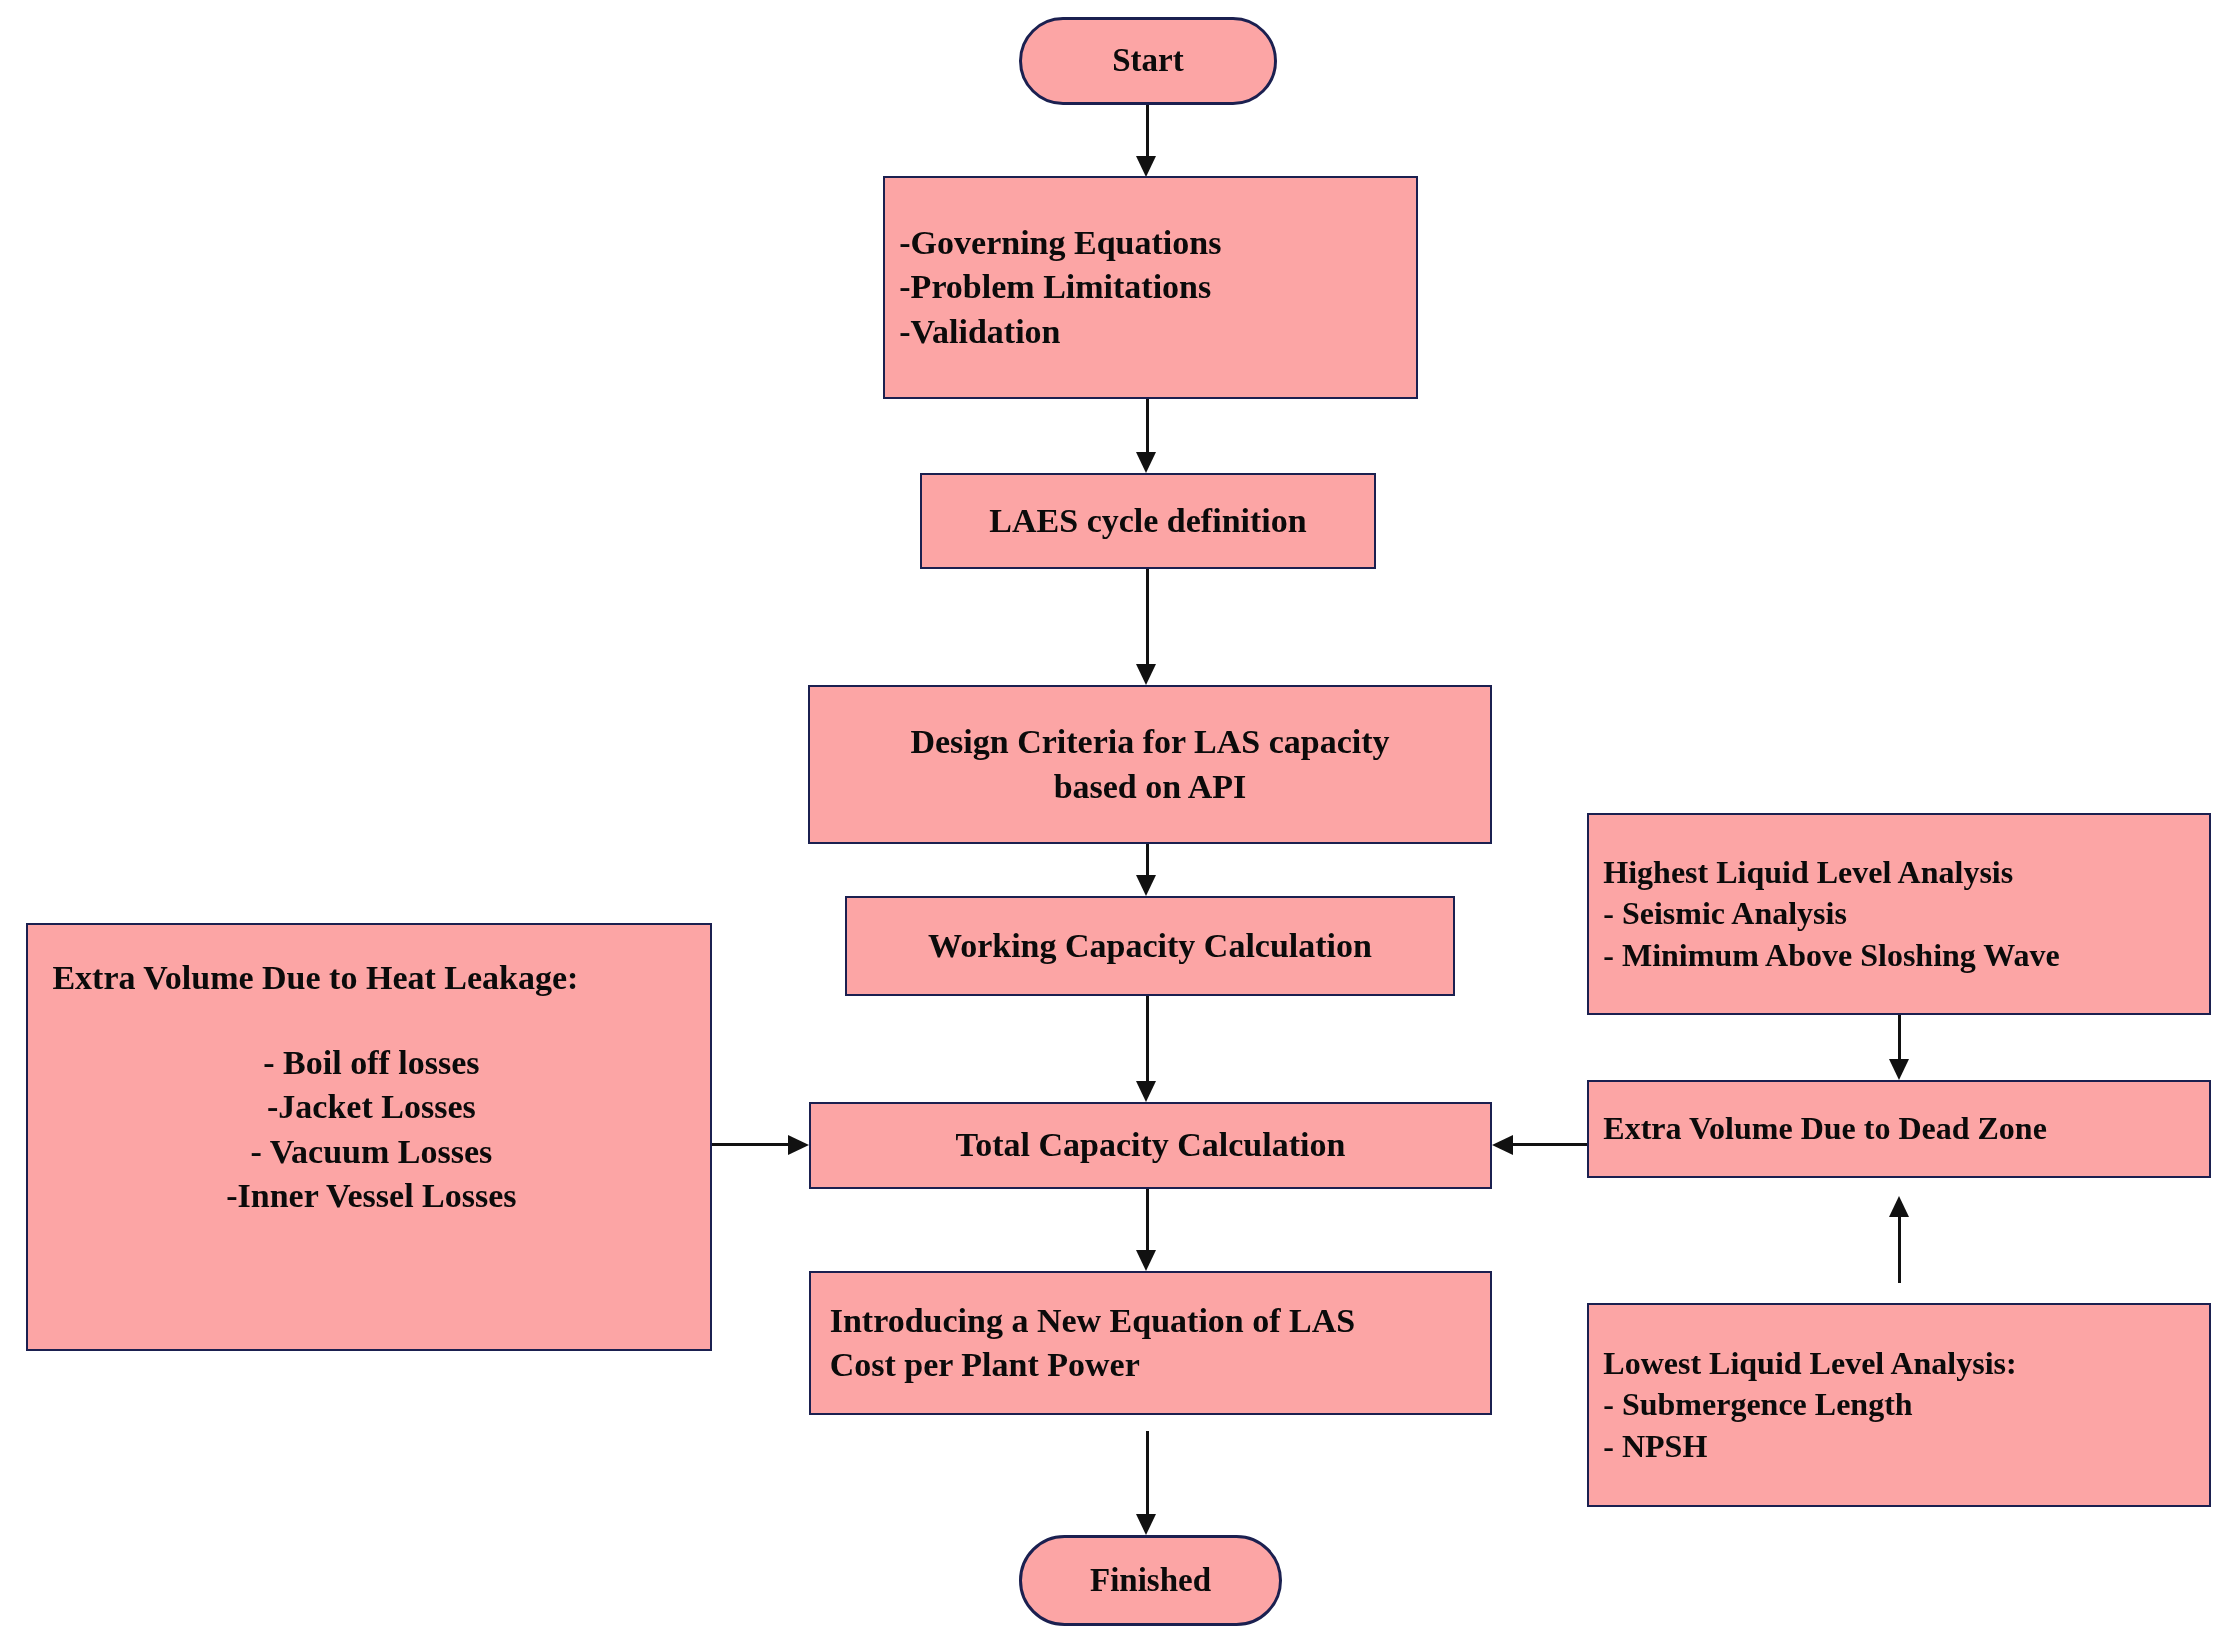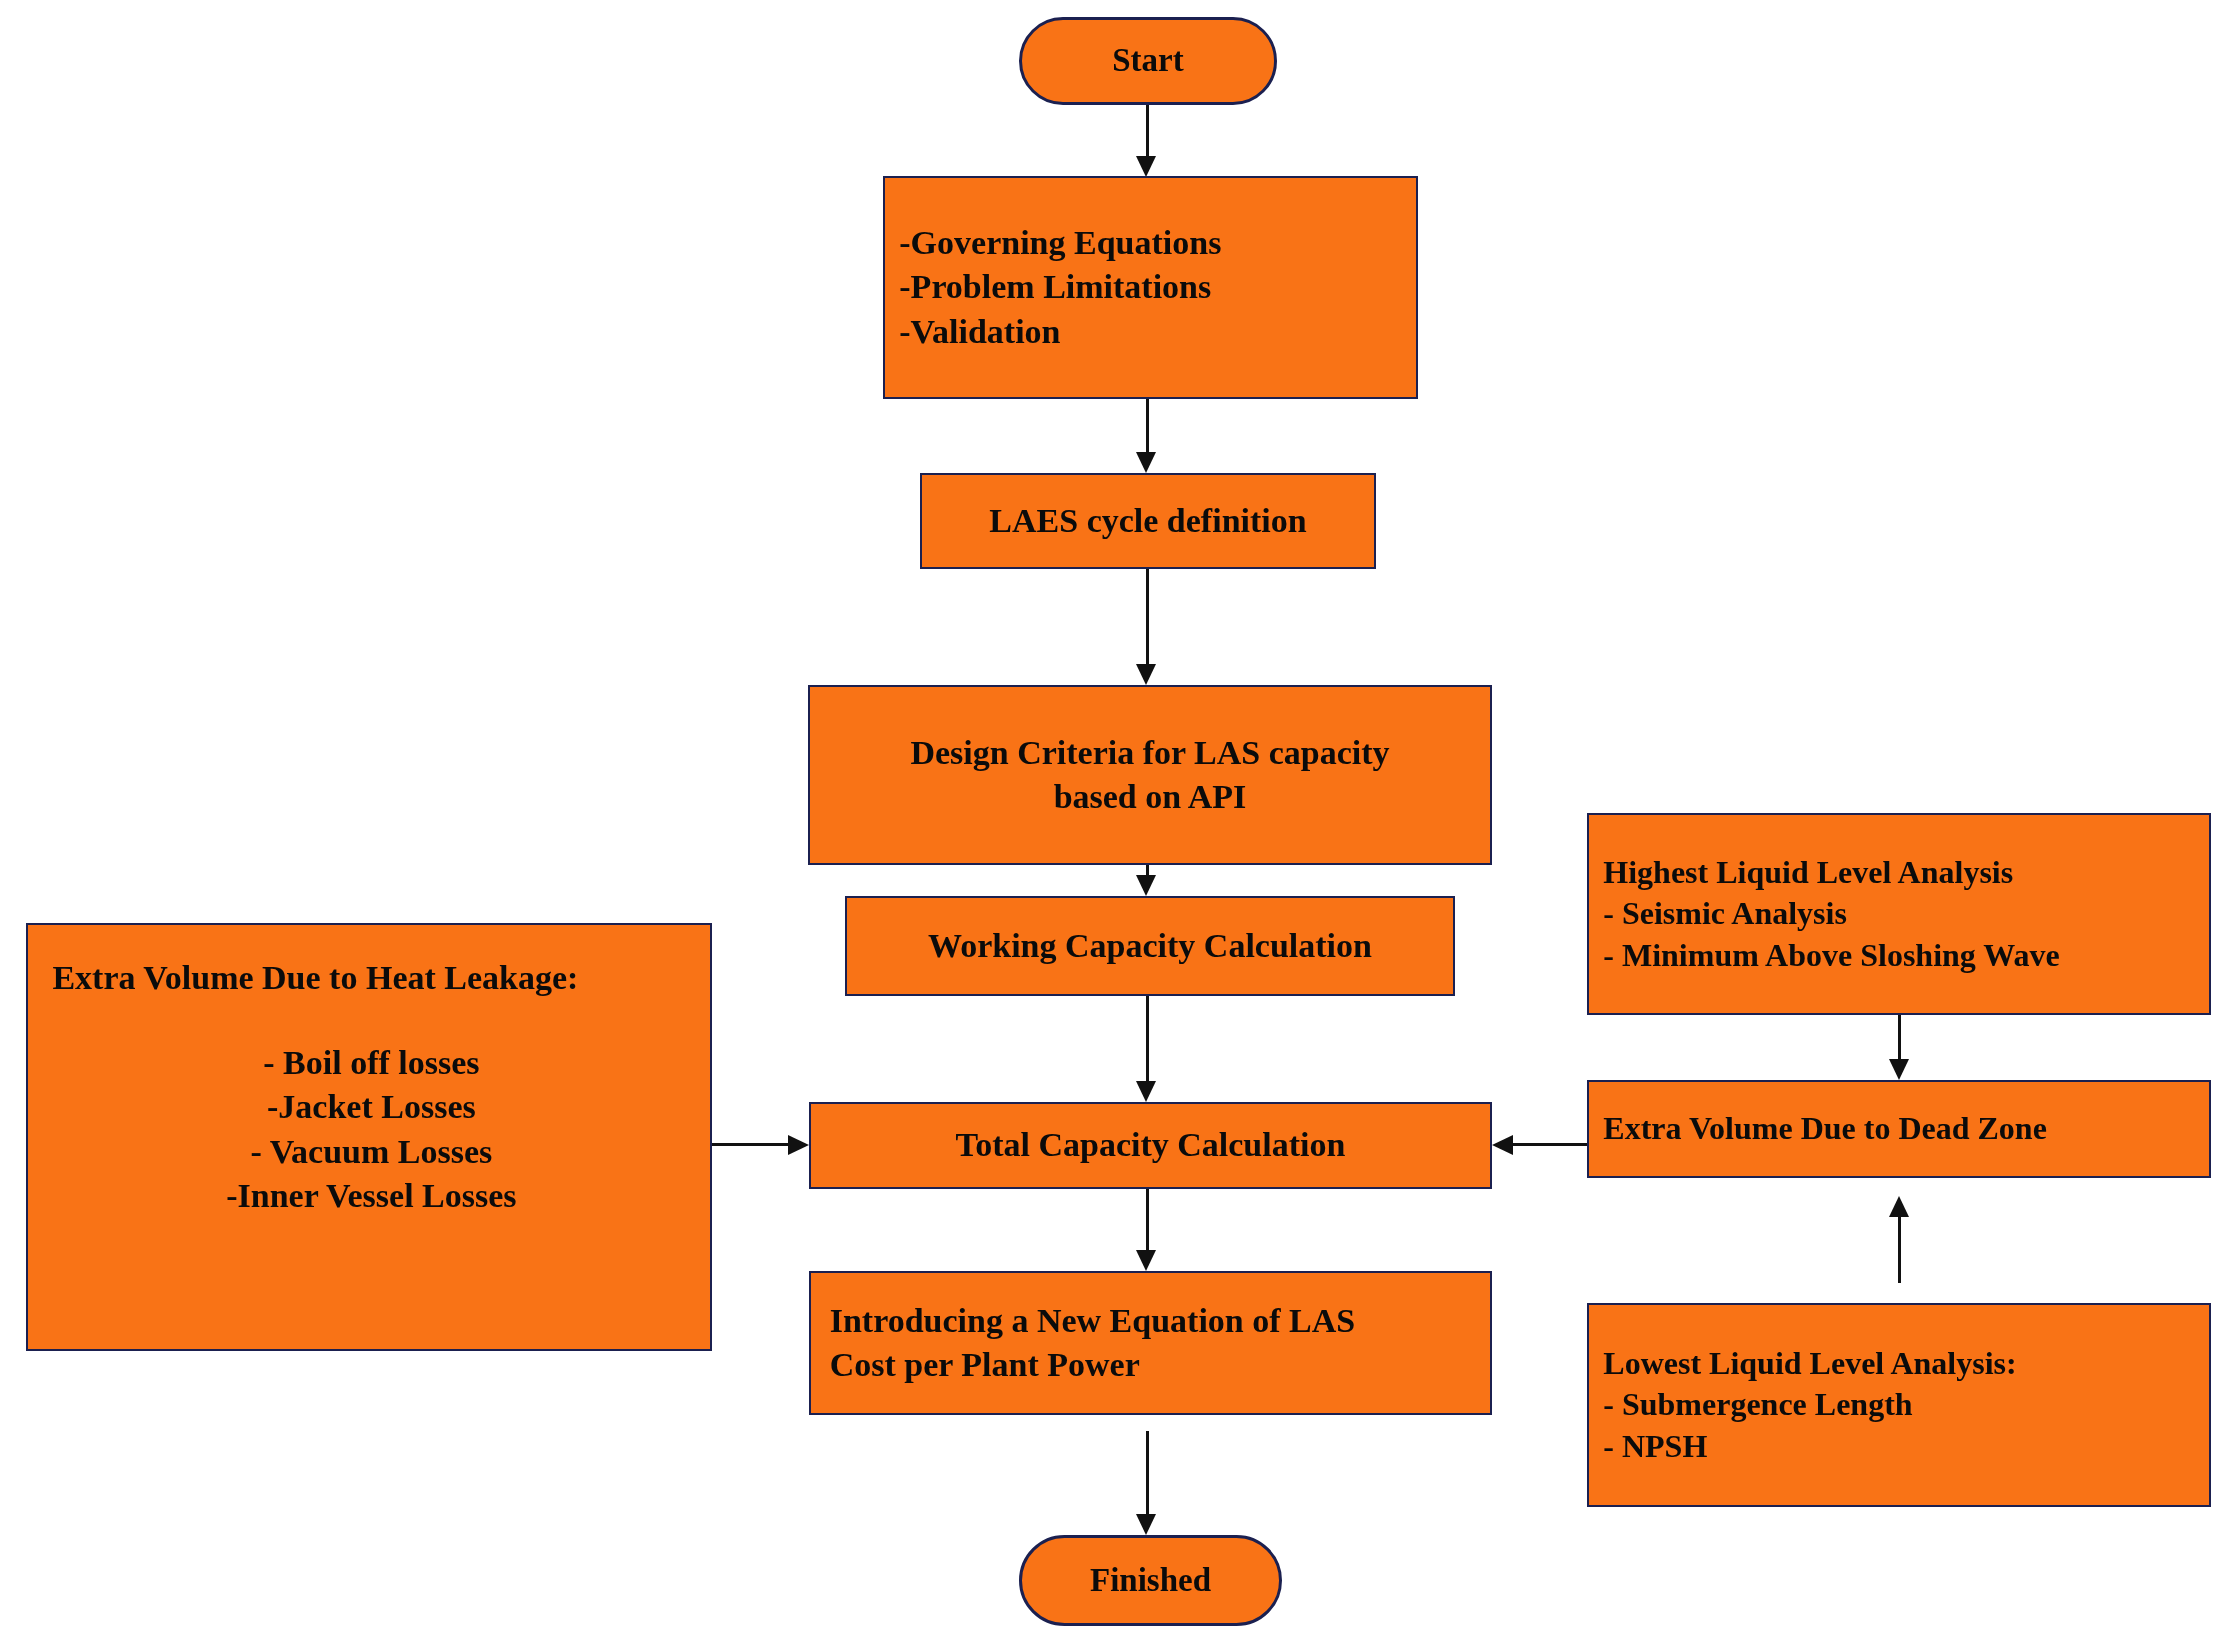--- a/index.html
+++ b/index.html
@@ -6,21 +6,21 @@
   body{font-family:"Liberation Serif","DejaVu Serif",serif;}
   #canvas{
     position:relative;
     width:2216px;height:1650px;
     background:#ffffff;
     overflow:hidden;
   }
   .node{
     position:absolute;
     box-sizing:border-box;
-    background:#f97316;
+    background:#fca5a5;
     border:2.8px solid #1b2050;
     display:flex;
     flex-direction:column;
     justify-content:center;
     color:#0b0b0b;
     font-weight:700;
     z-index:3;
   }
   .term{
     border-radius:5502px;
@@ -121,21 +121,21 @@
   <div class="node align-left pad-l fs-lg" style="left:883px;top:176px;width:535px;height:223px;">
     <span class="line">-Governing Equations</span>
     <span class="line">-Problem Limitations</span>
     <span class="line">-Validation</span>
   </div>
 
   <div class="node align-center pad-c fs-lg" style="left:920px;top:473px;width:456px;height:96px;">
     <span class="line">LAES cycle definition</span>
   </div>
 
-  <div class="node align-center pad-c fs-lg" style="left:808px;top:685px;width:684px;height:180px;">
+  <div class="node align-center pad-c fs-lg" style="left:808px;top:685px;width:684px;height:159px;">
     <span class="line">Design Criteria for LAS capacity</span>
     <span class="line">based on API</span>
   </div>
 
   <div class="node align-center pad-c fs-lg" style="left:845px;top:896px;width:610px;height:100px;">
     <span class="line">Working Capacity Calculation</span>
   </div>
 
   <div class="node align-center pad-c fs-lg" style="left:809px;top:1102px;width:683px;height:87px;">
     <span class="line">Total Capacity Calculation</span>

